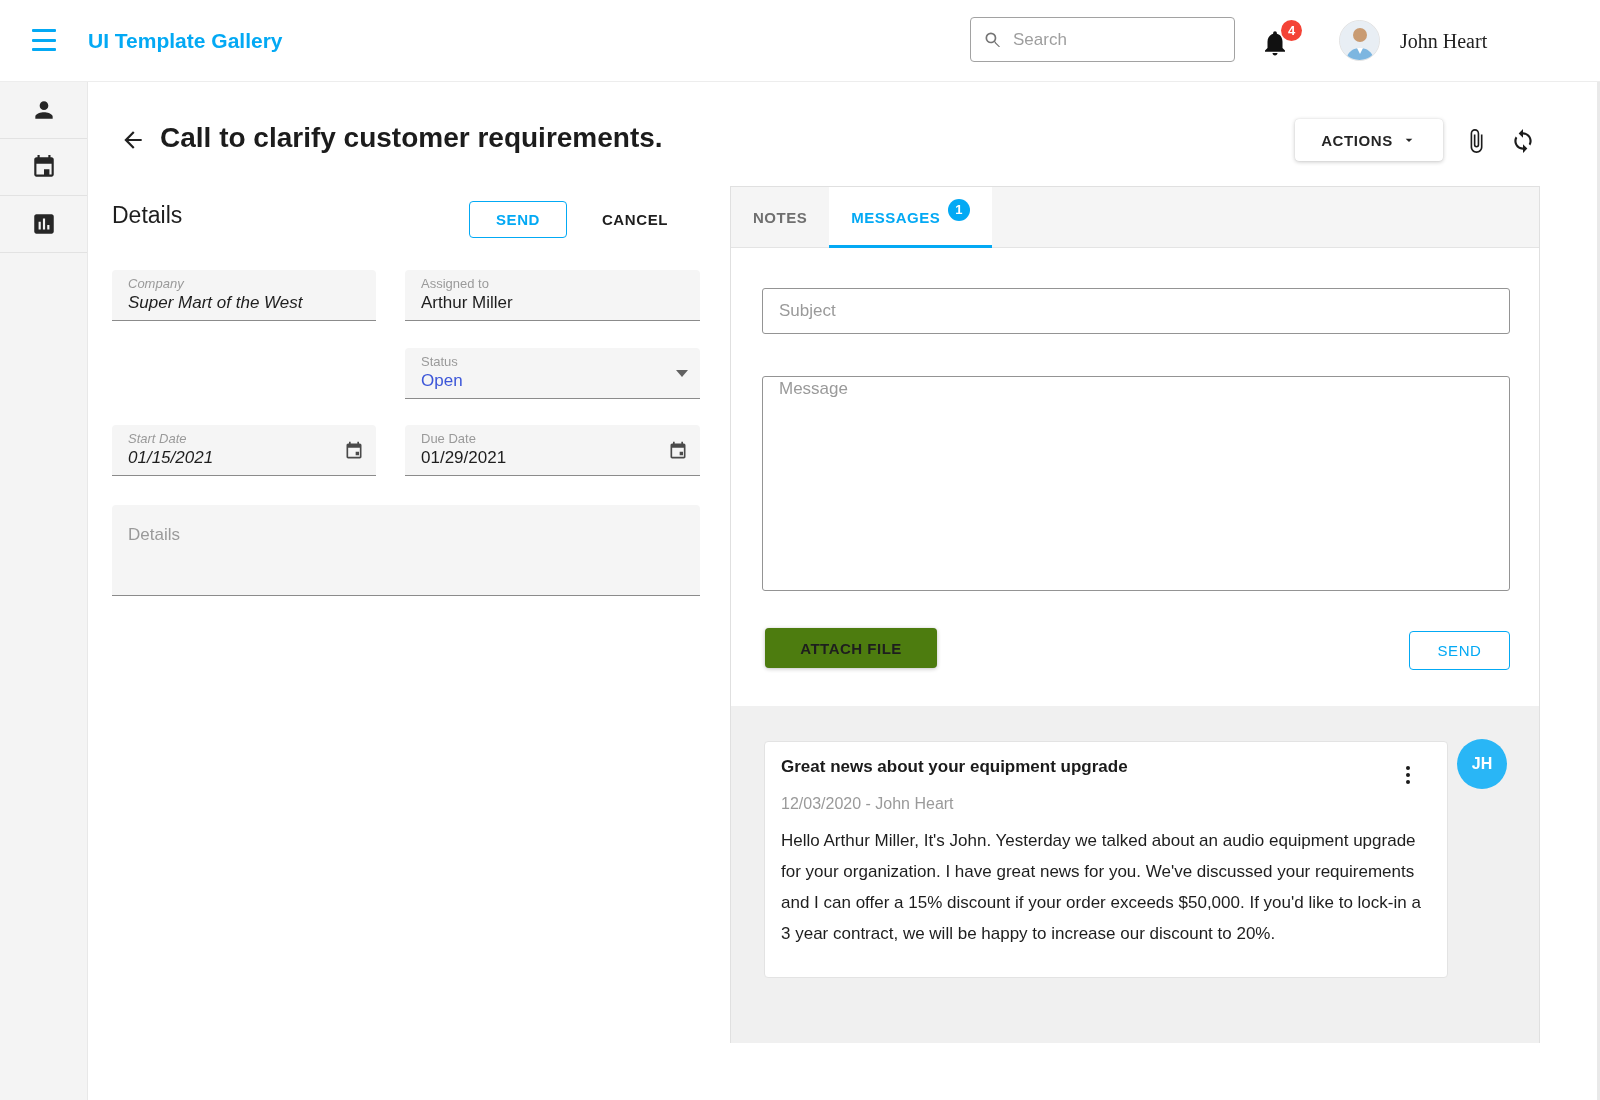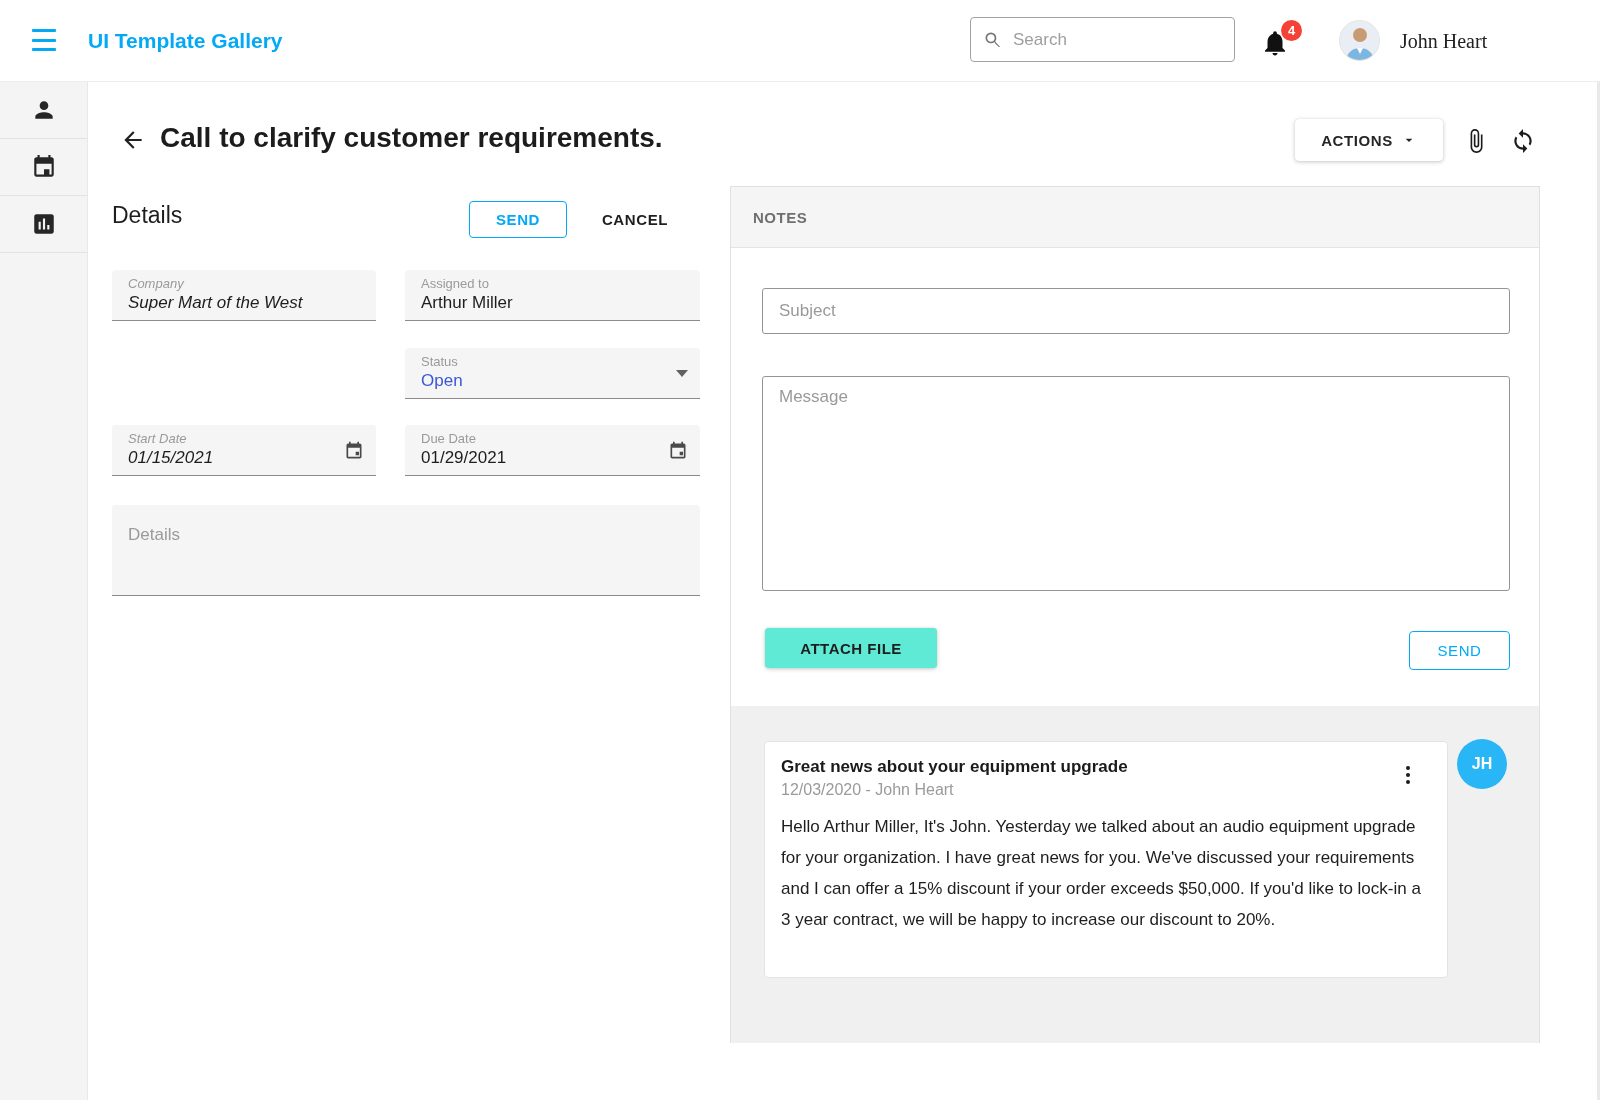--- a/index.html
+++ b/index.html
@@ -62,28 +62,28 @@
   .panel { position:absolute; left:730px; top:186px; width:810px; height:857px; background:#fff; border:1px solid #e0e0e0; }
   .tabstrip { position:absolute; left:0; top:0; width:808px; height:61px; background:#f5f5f5; display:flex; border-bottom:1px solid #e4e4e4; }
   .tab { height:61px; display:flex; align-items:center; padding:0 22px; font-size:15px; font-weight:bold; letter-spacing:.5px; color:#6f6f6f; cursor:pointer; position:relative; }
   .tab.active { background:#fff; color:#03a9f4; }
   .tab.active::after { content:""; position:absolute; left:0; right:0; bottom:0; height:3px; background:#03a9f4; }
   .tab-badge { margin-left:8px; margin-top:-16px; width:22px; height:22px; border-radius:50%; background:#03a9f4; color:#fff; font-size:13px; font-weight:bold; display:flex; align-items:center; justify-content:center; }
 
   .compose { position:absolute; left:0; top:61px; width:808px; height:458px; background:#fff; }
   .subject-input { position:absolute; left:31px; top:40px; width:748px; height:46px; border:1px solid #949494; border-radius:3px; padding:4px 16px; font-size:17px; color:#1e1e1e; font-family:inherit; outline:none; }
   .subject-input::placeholder, .message-input::placeholder { color:#9a9a9a; }
-  .message-input { position:absolute; left:31px; top:128px; width:748px; height:215px; border:1px solid #949494; border-radius:3px; padding:10px 16px; font-size:17px; color:#1e1e1e; font-family:inherit; outline:none; resize:none; }
-  .attach-btn { position:absolute; left:34px; top:380px; width:172px; height:40px; background:#5eead4; border:none; border-radius:4px; box-shadow:0 1px 4px rgba(0,0,0,.22), 0 0 1px rgba(0,0,0,.15); font-size:15px; font-weight:bold; letter-spacing:.5px; color:#1e1e1e; cursor:pointer; font-family:inherit; }
+  .message-input { position:absolute; left:31px; top:128px; width:748px; height:215px; border:1px solid #949494; border-radius:3px; padding:2px 16px; font-size:17px; color:#1e1e1e; font-family:inherit; outline:none; resize:none; }
+  .attach-btn { position:absolute; left:34px; top:380px; width:172px; height:40px; background:#4d7c0f; border:none; border-radius:4px; box-shadow:0 1px 4px rgba(0,0,0,.22), 0 0 1px rgba(0,0,0,.15); font-size:15px; font-weight:bold; letter-spacing:.5px; color:#1e1e1e; cursor:pointer; font-family:inherit; }
   .send-btn { position:absolute; right:29px; top:383px; width:101px; height:39px; background:#fff; border:1px solid #03a9f4; border-radius:4px; color:#03a9f4; font-size:15px; font-weight:normal; letter-spacing:.6px; cursor:pointer; font-family:inherit; }
 
   .msg-list { position:absolute; left:0; top:519px; width:808px; height:337px; background:#f0f0f0; }
   .msg-card { position:absolute; left:33px; top:35px; width:684px; height:237px; background:#fff; border:1px solid #e3e3e3; border-radius:4px; padding:15px 16px; }
   .msg-subject { font-size:17px; font-weight:bold; color:#1b1b1b; }
-  .msg-meta { font-size:16px; color:#9a9a9a; margin-top:4px; }
+  .msg-meta { font-size:16px; color:#9a9a9a; margin-top:18px; }
   .msg-body { font-size:17px; color:#1e1e1e; line-height:31px; margin-top:12px; width:650px; }
   .kebab { position:absolute; right:30px; top:22px; width:18px; height:22px; display:flex; flex-direction:column; align-items:center; justify-content:space-between; cursor:pointer; padding:2px 0; }
   .kebab i { width:4px; height:4px; border-radius:50%; background:#1b1b1b; }
   .msg-avatar { position:absolute; left:726px; top:33px; width:50px; height:50px; border-radius:50%; background:#29b6f6; color:#fff; font-size:16px; font-weight:bold; display:flex; align-items:center; justify-content:center; }
 
   .scroll-edge { position:absolute; right:0; top:75px; width:3px; height:1025px; background:#e9e9e9; cursor:pointer; }
 </style>
 </head>
 <body>
 
@@ -196,20 +196,24 @@
     <svg class="cal-icon" viewBox="0 0 24 24">
         <path d="M19 3h-1V1h-2v2H8V1H6v2H5c-1.11 0-2 .9-2 2v14c0 1.1.89 2 2 2h14c1.1 0 2-.9 2-2V5c0-1.1-.9-2-2-2zm0 16H5V8h14v11zm-5-6h4v4h-4v-4z"></path>
       </svg>
   </div>
 
   <textarea class="details-area" placeholder="Details" style=""></textarea>
 
   <div class="panel">
     <div class="tabstrip">
       <div class="tab">NOTES</div>
+      <div class="tab active">
+        <span>MESSAGES</span>
+        <span class="tab-badge">1</span>
+      </div>
     </div>
 
     <div class="compose">
       <input class="subject-input" type="text" placeholder="Subject" style="">
       <textarea class="message-input" placeholder="Message" style=""></textarea>
       <button class="attach-btn">ATTACH FILE</button>
       <button class="send-btn">SEND</button>
     </div>
 
     <div class="msg-list">

